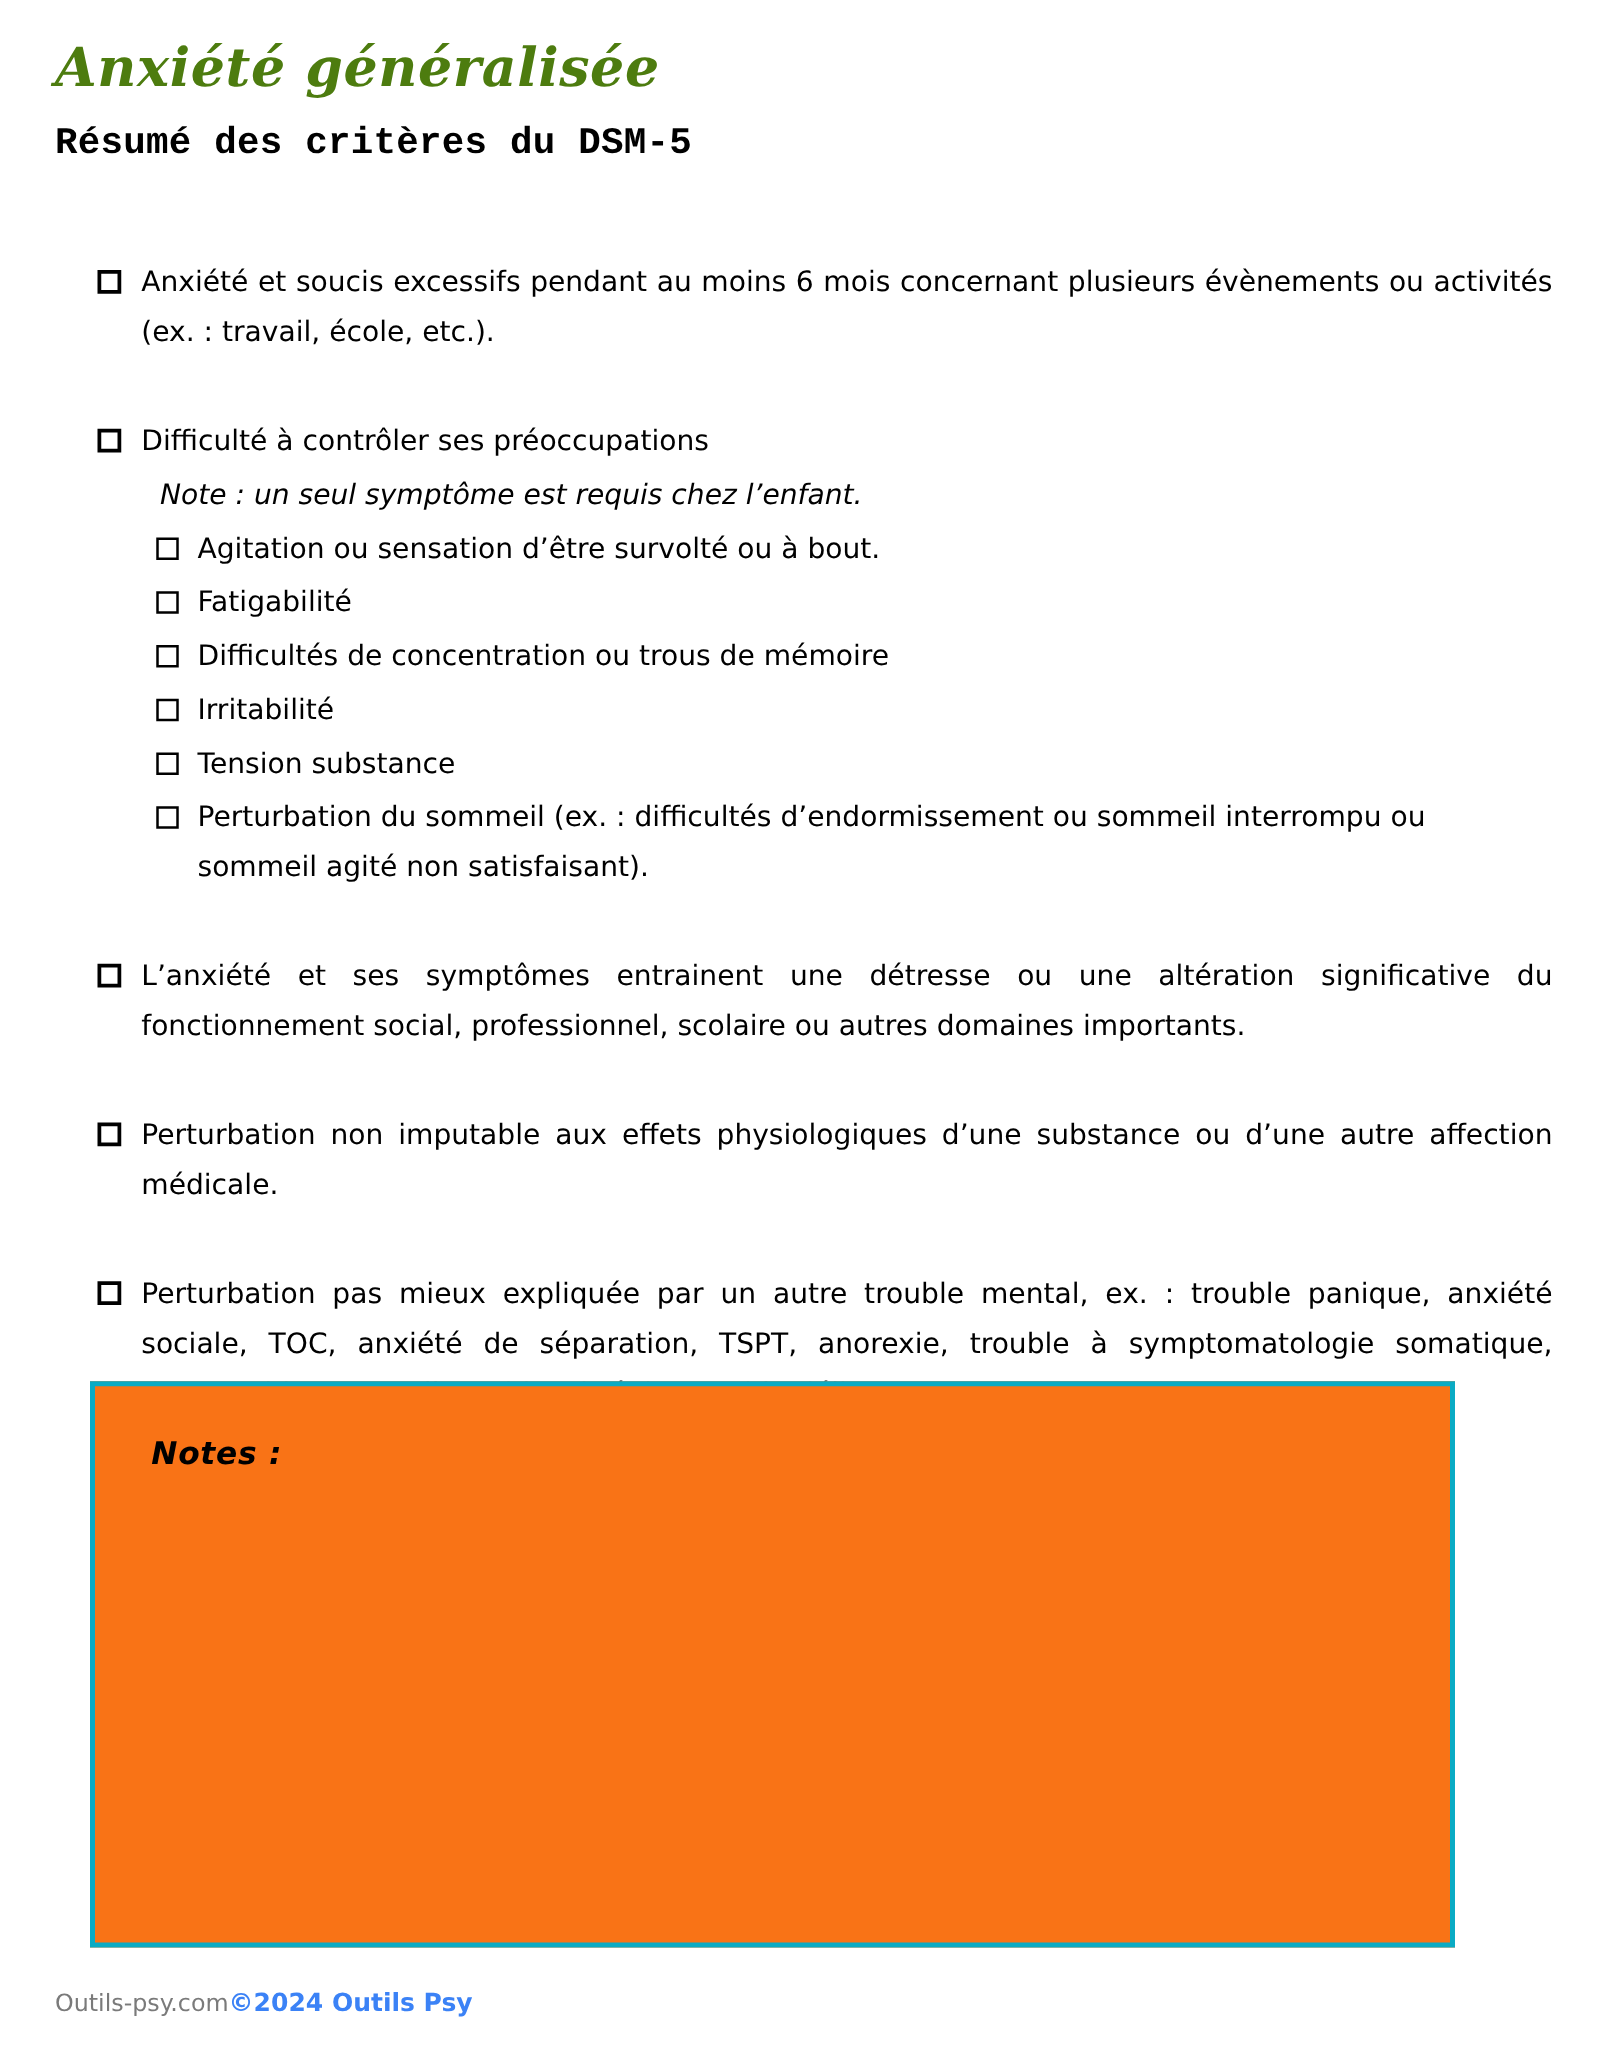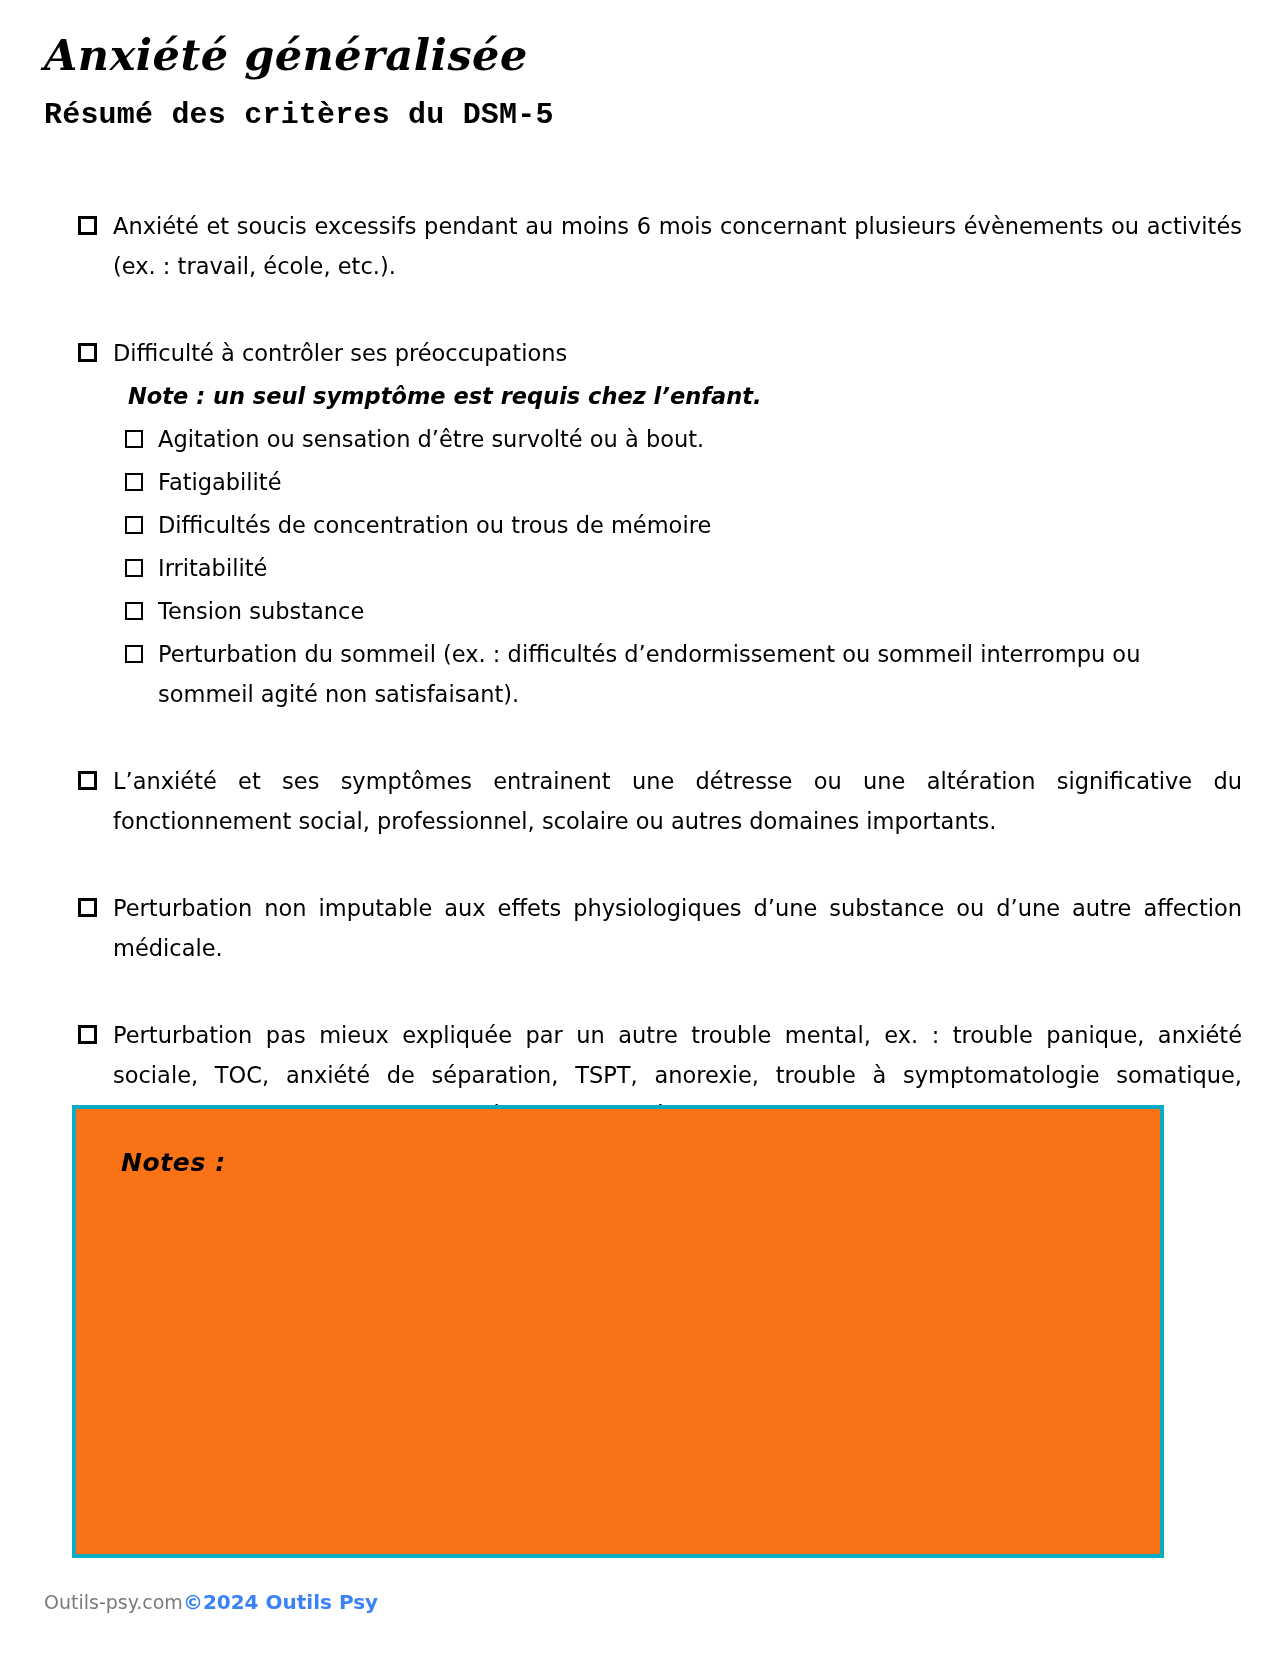--- a/index.html
+++ b/index.html
@@ -28,21 +28,21 @@
   
   .doc-title {
     font-family: "DejaVu Serif", serif;
     font-style: italic;
     font-weight: 700;
     font-size: 43px;
     line-height: 1;
     letter-spacing: 0.5px;
     margin: 0;
     padding-top: 34px;
-    color: #000000;
+    color: #4d7c0f;
   }
   .doc-subtitle {
     font-family: Liberation Mono, monospace;
     font-weight: 700;
     font-size: 30px;
     line-height: 1.15;
     margin: 0;
     padding-top: 21px;
     letter-spacing: 0.2px;
   }
@@ -82,21 +82,20 @@
   }
   .crit-text.nojust { text-align: left; }
 
   
   .note-line {
     padding-left: 84px;
     font-size: 22.5px;
     line-height: 40px;
     font-style: italic;
     margin-bottom: 3px;
-    font-weight: bold;
   }
 
   
   .sub-list {
     margin: 0;
     padding: 0;
     list-style: none;
   }
   .sub-item {
     display: flex;

